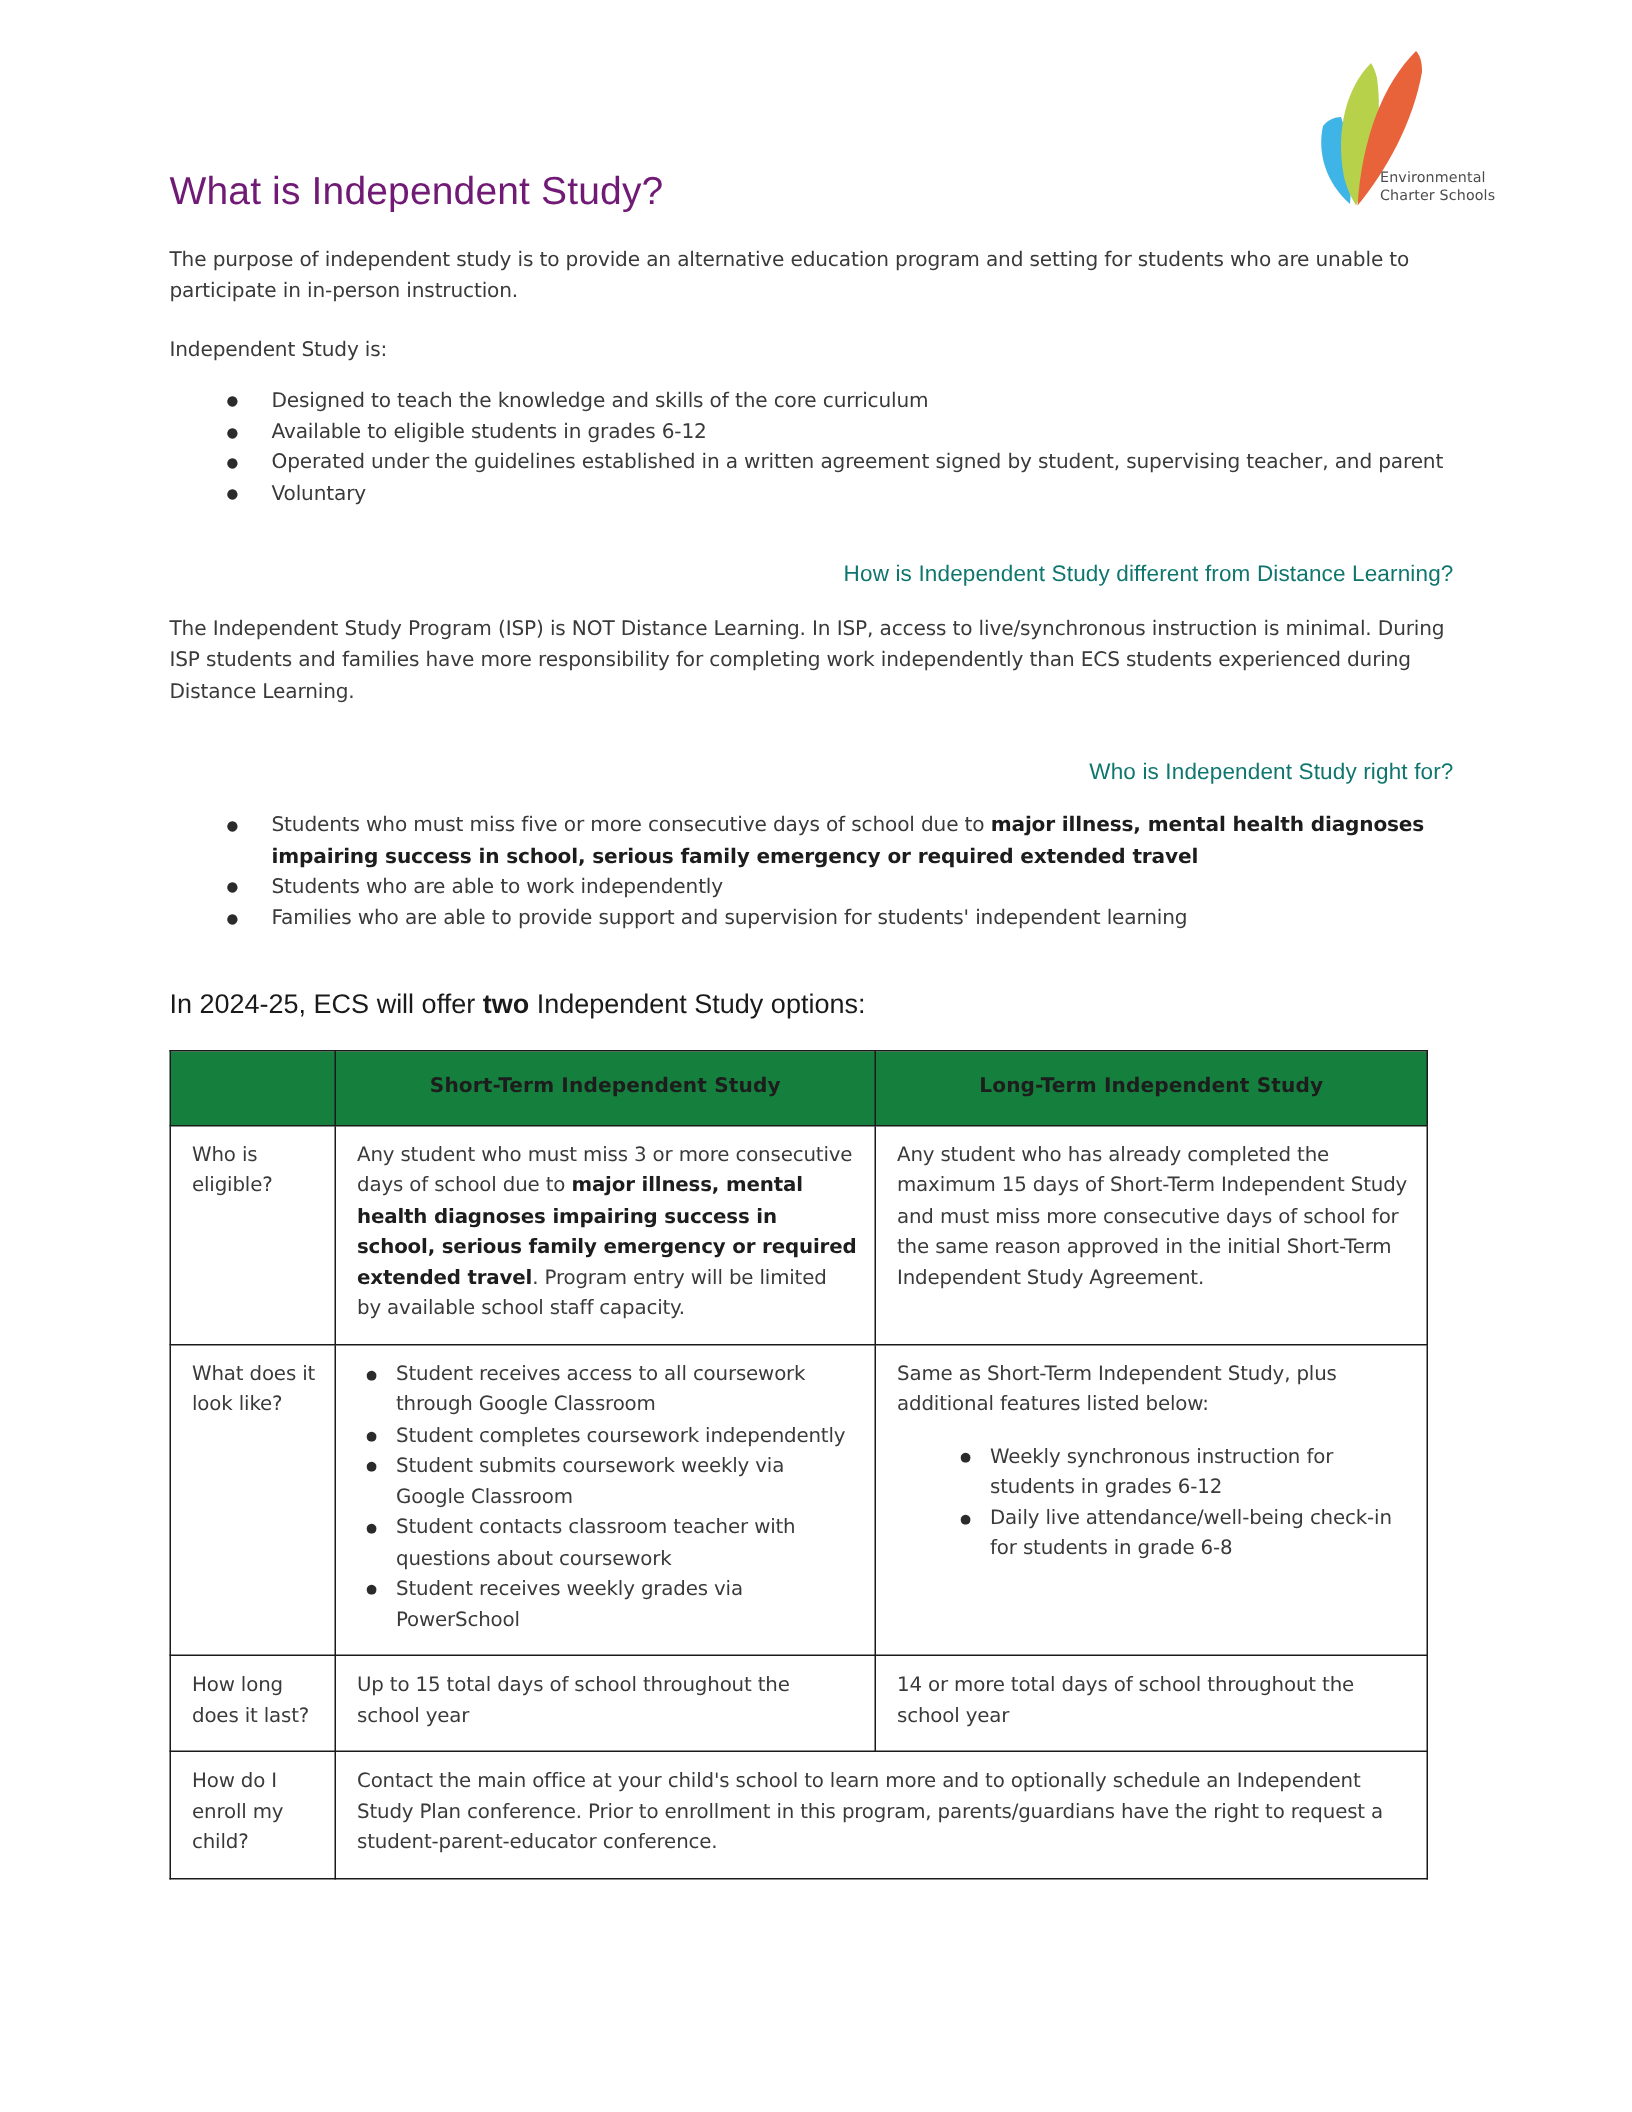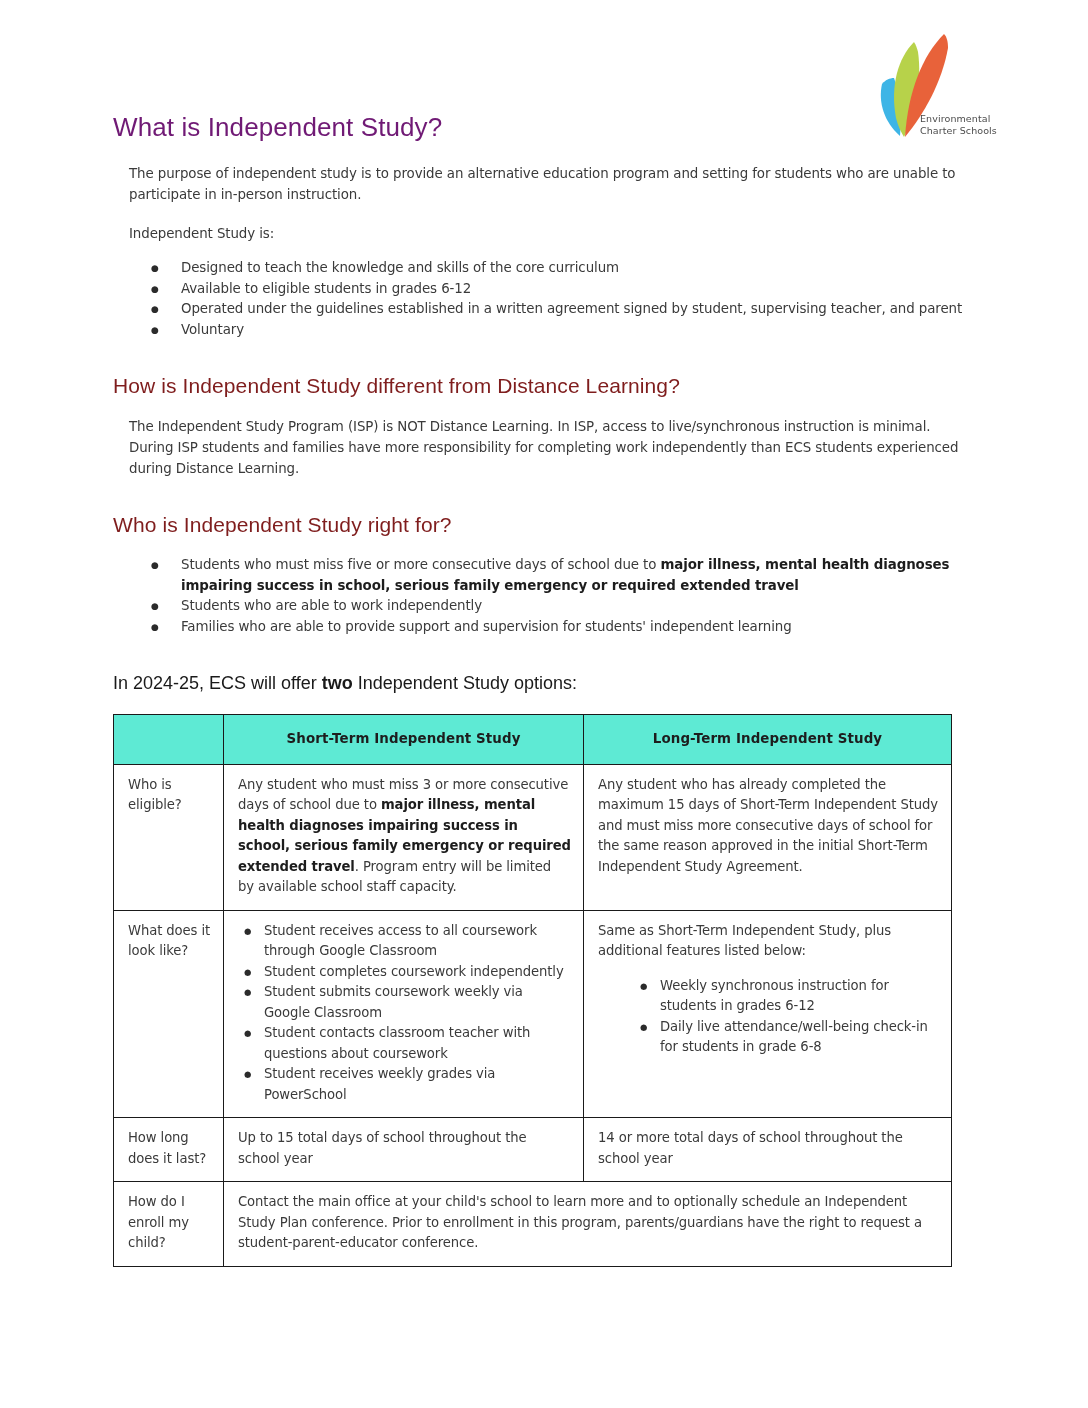--- a/index.html
+++ b/index.html
@@ -63,41 +63,42 @@
   h1.doc-title {
     font-family: "Liberation Sans", sans-serif;
     font-size: 26px;
     font-weight: 400;
     color: #701a75;
     margin: 0 0 20px 0;
     letter-spacing: 0.1px;
   }
   h2.section-title {
     font-family: "Liberation Sans", sans-serif;
-    font-size: 21px;
+    font-size: 15px;
     font-weight: 400;
-    color: #7f1d1d;
+    color: #0f766e;
     margin: 34px 0 18px 0;
     letter-spacing: 0.1px;
+    text-align: right;
   }
   h3.table-intro {
     font-family: "Liberation Sans", sans-serif;
     font-size: 18px;
     font-weight: 400;
     color: #1a1a1a;
     margin: 36px 0 20px 0;
   }
   h3.table-intro b { font-weight: 700; }
 
   p.body-text {
     font-family: "DejaVu Sans", sans-serif;
     font-size: 13.4px;
     line-height: 21px;
     color: #3a3a3a;
-    margin: 0 0 18px 16px;
+    margin: 0 0 18px 0;
     letter-spacing: -0.1px;
   }
   p.lead-in {
     margin-bottom: 14px;
   }
 
   ul.doc-list {
     list-style: none;
     margin: 0 0 8px 0;
     padding: 0;
@@ -135,21 +136,21 @@
     vertical-align: top;
     padding: 10px 12px 12px 14px;
     font-family: "DejaVu Sans", sans-serif;
     font-size: 13.2px;
     line-height: 20.5px;
     color: #3a3a3a;
     text-align: left;
     letter-spacing: -0.1px;
   }
   table.options-table th {
-    background: #5eead4;
+    background: #15803d;
     text-align: center;
     font-weight: 700;
     font-size: 13.4px;
     color: #1d1d1d;
     padding: 14px 10px 14px 10px;
     letter-spacing: 0.1px;
   }
   th.col-blank { background: #b5d5a0; }
   td.row-label {
     color: #3a3a3a;

